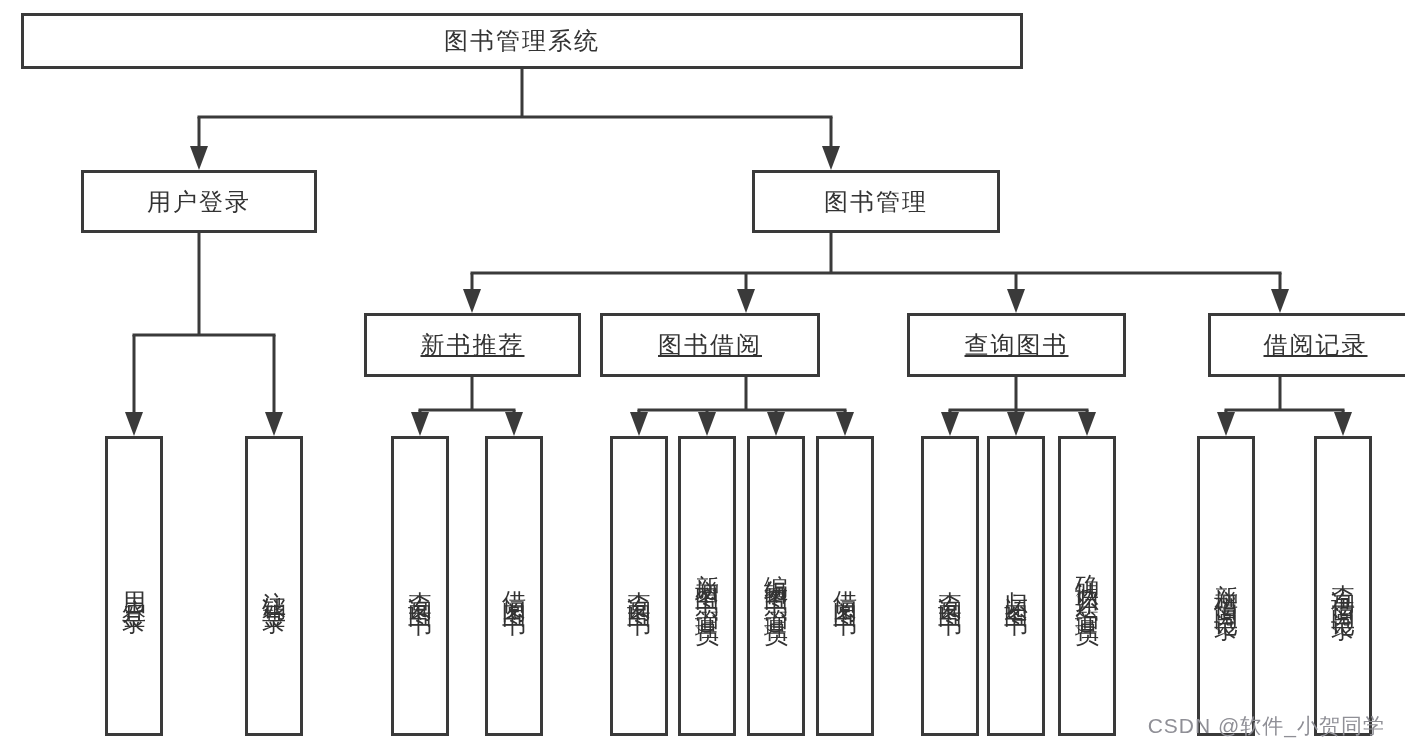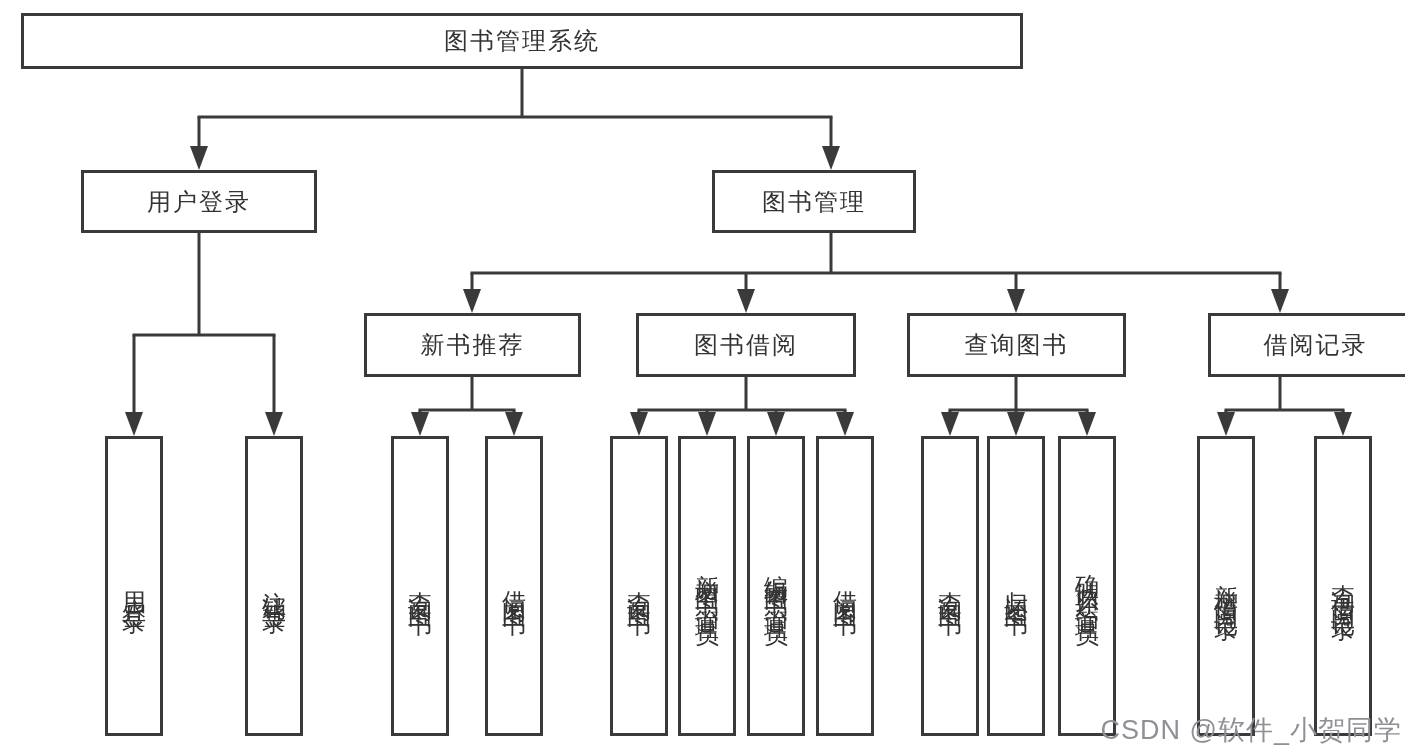--- a/index.html
+++ b/index.html
@@ -11,29 +11,29 @@
   svg.connectors { position:absolute; left:0; top:0; width:1405px; height:747px; }
   .node {
     position:absolute; box-sizing:border-box; background:#fff;
     border:3px solid #3a3a3a; color:#333;
     display:flex; align-items:center; justify-content:center;
     text-align:center;
   }
   .h-label { font-size:24px; letter-spacing:2px; white-space:nowrap; }
   .root  { left:21px;  top:13px;  width:1002px; height:56px; }
   .lvl2  { top:170px; height:63px; }
-  .lvl3  { top:313px; height:64px; }
+  .lvl3  { top:313px; height:64px;text-decoration:underline; }
   .leaf  { top:436px; height:300px; width:58px; }
   .leaf .v-label {
     writing-mode:vertical-rl; text-orientation:mixed;
     font-size:24px; line-height:1; letter-spacing:7px; color:#333;
   }
   .watermark {
-    position:absolute; right:3px; top:712px; width:420px;
-    text-align:right; font-size:27px; color:#8f8f96; letter-spacing:1px;
+    position:absolute; right:20px; top:712px; width:420px;
+    text-align:right; font-size:21px; color:#8f8f96; letter-spacing:1px;
     white-space:nowrap;
   }
 </style>
 </head>
 <body>
 
 <div class="canvas">
 
   <svg class="connectors" viewBox="0 0 1405 747" xmlns="http://www.w3.org/2000/svg">
 
@@ -76,28 +76,28 @@
     </g>
   </svg>
 
   <div class="node root">
     <span class="h-label">图书管理系统</span>
   </div>
 
   <div class="node lvl2" style="left:81px; width:236px;">
     <span class="h-label">用户登录</span>
   </div>
-  <div class="node lvl2" style="left:712px; width:204px;">
+  <div class="node lvl2" style="left:752px; width:248px;">
     <span class="h-label">图书管理</span>
   </div>
 
   <div class="node lvl3" style="left:364px; width:217px;">
     <span class="h-label">新书推荐</span>
   </div>
-  <div class="node lvl3" style="left:636px; width:220px;">
+  <div class="node lvl3" style="left:600px; width:220px;">
     <span class="h-label">图书借阅</span>
   </div>
   <div class="node lvl3" style="left:907px; width:219px;">
     <span class="h-label">查询图书</span>
   </div>
   <div class="node lvl3" style="left:1208px; width:215px;">
     <span class="h-label">借阅记录</span>
   </div>
 
   <div class="node leaf" style="left:105px;">

